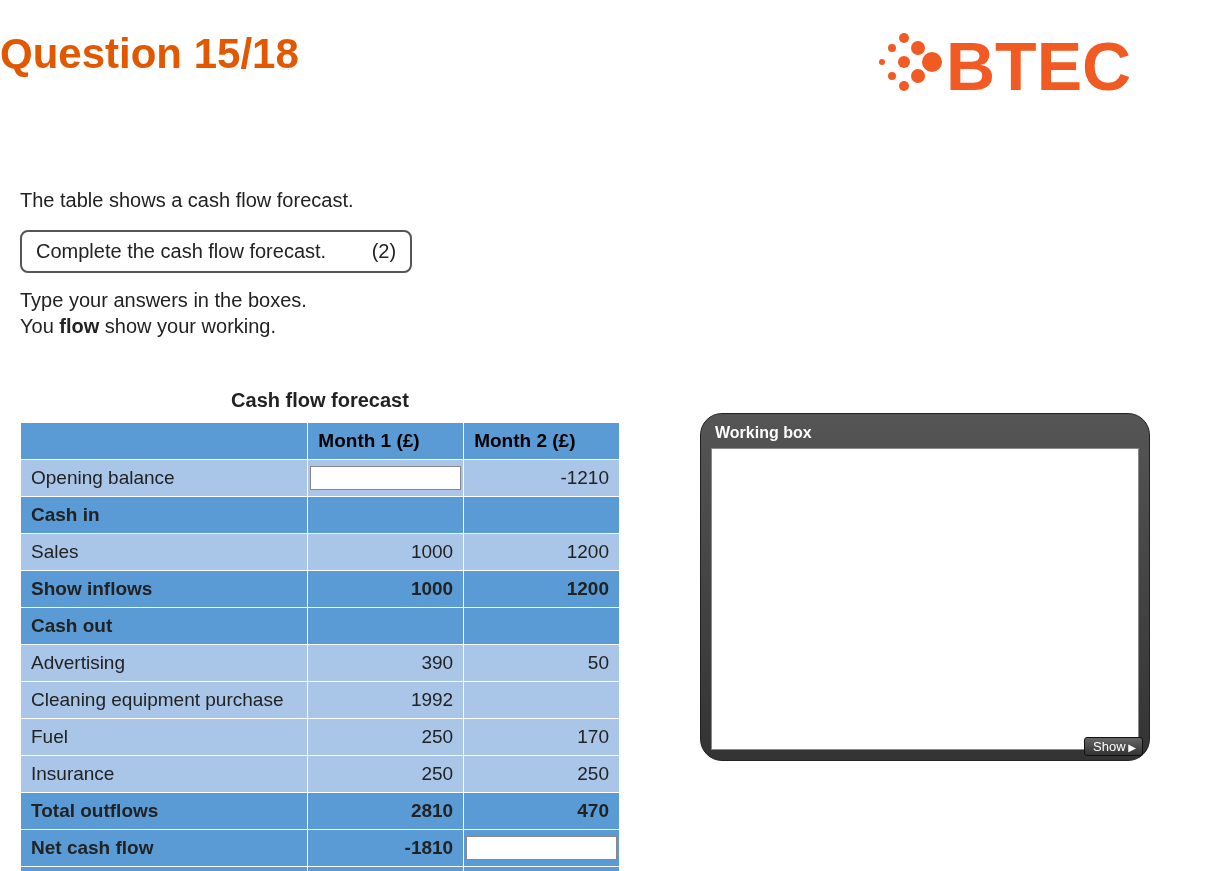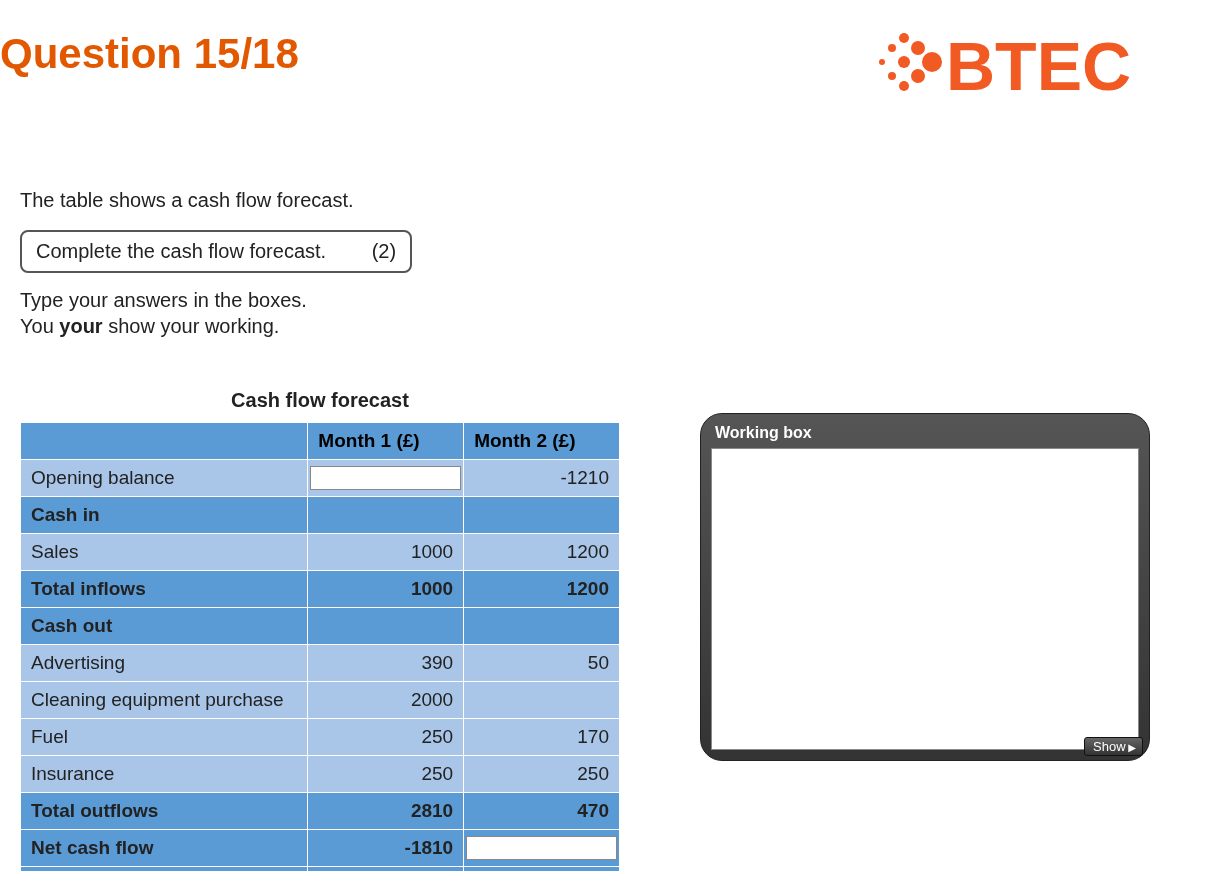--- a/index.html
+++ b/index.html
@@ -171,21 +171,21 @@
     <div class="intro">The table shows a cash flow forecast.</div>
 
     <div class="task-box">
       <span>Complete the cash flow forecast.</span>
       <span class="marks">(2)</span>
     </div>
 
     <div class="hints">
       <div>Type your answers in the boxes.</div>
       <div>
-        <span>You </span><b>your</b><span> show your working.</span>
+        <span>You </span><b>flow</b><span> show your working.</span>
       </div>
     </div>
 
     <div class="lower">
       <div class="table-area">
         <div class="table-title">Cash flow forecast</div>
         <table class="cff">
           <tbody>
               <tr class="hdr">
             <th class="col-label"></th>
@@ -203,37 +203,37 @@
             <td>Cash in</td>
             <td class="col-val"></td>
             <td class="col-val"></td>
           </tr>
           <tr class="light">
             <td>Sales</td>
             <td class="col-val">1000</td>
             <td class="col-val">1200</td>
           </tr>
           <tr class="dark bold-row">
-            <td>Total inflows</td>
+            <td>Show inflows</td>
             <td class="col-val">1000</td>
             <td class="col-val">1200</td>
           </tr>
           <tr class="dark bold-row">
             <td>Cash out</td>
             <td class="col-val"></td>
             <td class="col-val"></td>
           </tr>
           <tr class="light">
             <td>Advertising</td>
             <td class="col-val">390</td>
             <td class="col-val">50</td>
           </tr>
           <tr class="light">
             <td>Cleaning equipment purchase</td>
-            <td class="col-val">2000</td>
+            <td class="col-val">1992</td>
             <td class="col-val"></td>
           </tr>
           <tr class="light">
             <td>Fuel</td>
             <td class="col-val">250</td>
             <td class="col-val">170</td>
           </tr>
           <tr class="light">
             <td>Insurance</td>
             <td class="col-val">250</td>

